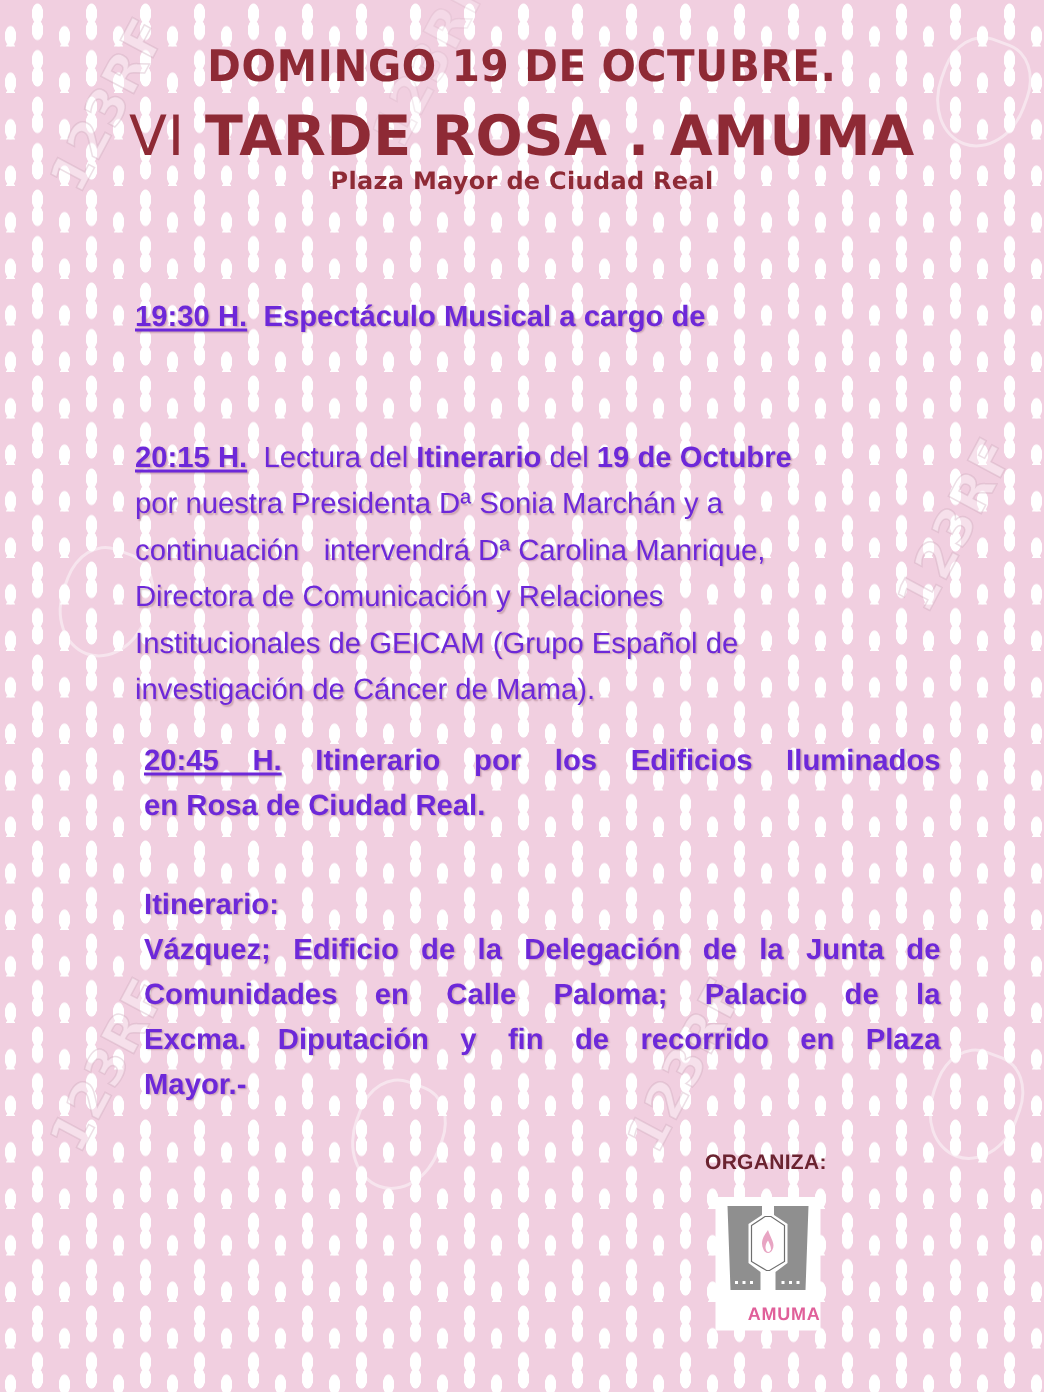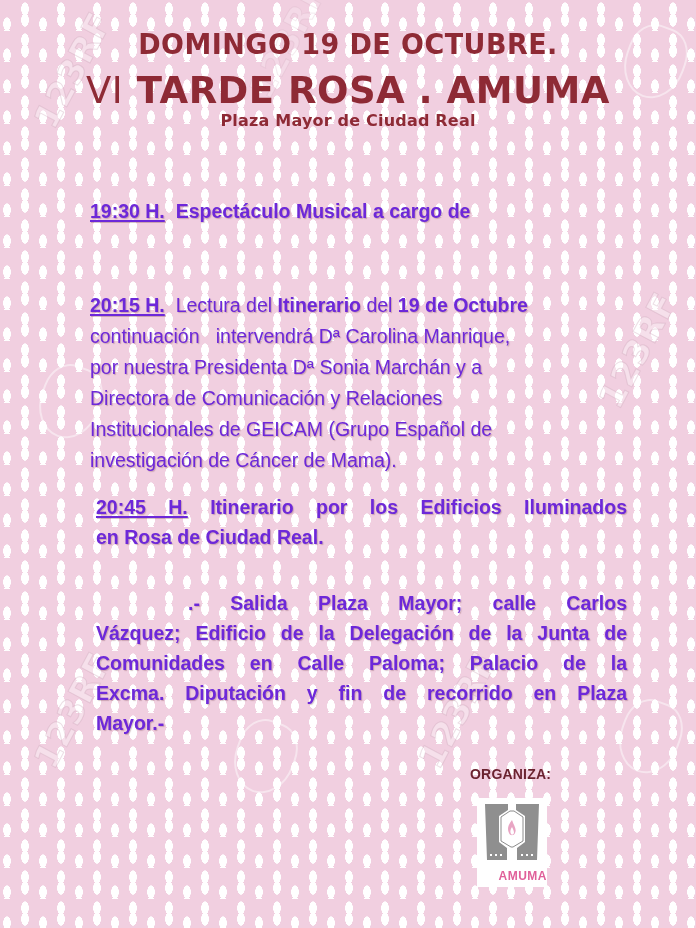--- a/index.html
+++ b/index.html
@@ -97,39 +97,39 @@
   </span>
 </div>
 
 <div class="block b2 txt-shadow">
   <span class="line">
     <u class="b">20:15 H.</u>&nbsp;&nbsp;<span>Lectura del</span>
     <span class="b">Itinerario</span>
     <span>del</span>
     <span class="b">19 de Octubre</span>
   </span>
+  <span class="line">por nuestra Presidenta Dª Sonia Marchán y a</span>
   <span class="line" style="white-space:pre;">continuación   intervendrá Dª Carolina Manrique,</span>
-  <span class="line">por nuestra Presidenta Dª Sonia Marchán y a</span>
   <span class="line">Directora de Comunicación y Relaciones</span>
   <span class="line">Institucionales de GEICAM (Grupo Español de</span>
   <span class="line">investigación de Cáncer de Mama).</span>
 </div>
 
 <div class="block b3 txt-shadow">
   <div class="just" style="font-weight:normal;">
     <u class="b">20:45 H.</u>
     <span class="b">Itinerario</span>
     <span class="b">por los</span>
     <span class="b">Edificios Iluminados</span>
   </div>
   <span class="line b">en Rosa de Ciudad Real.</span>
 </div>
 
 <div class="block b4 txt-shadow">
-  <div class="just" style="padding-left:92px;">.-  Salida  Plaza  Mayor;  calle  Carlos</div>
+  <span class="line">Itinerario:</span>
   <div class="just">Vázquez; Edificio de la Delegación de la Junta de</div>
   <div class="just">Comunidades  en  Calle  Paloma;  Palacio  de  la</div>
   <div class="just">Excma.  Diputación  y  fin  de  recorrido  en  Plaza</div>
   <span class="line">Mayor.-</span>
 </div>
 
 <div class="organiza">ORGANIZA:</div>
 <div class="logo">
   <svg width="70" height="89" viewBox="0 0 70 89">
 

